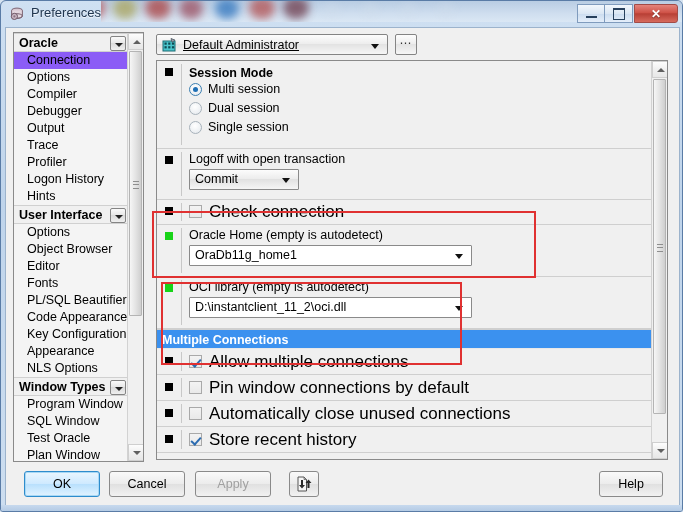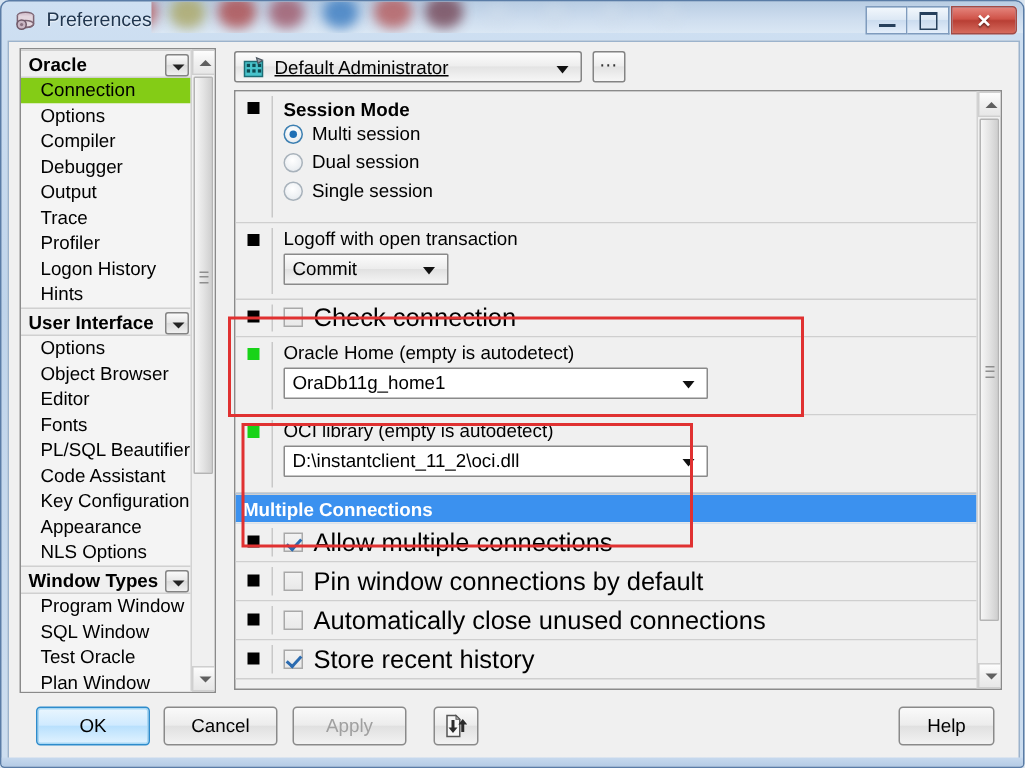--- a/index.html
+++ b/index.html
@@ -92,21 +92,21 @@
     position:absolute;left:4px;top:6px;width:0;height:0;
     border-left:4px solid transparent;border-right:4px solid transparent;
     border-top:4px solid #222;
   }
   .itm{
     height:17px;line-height:17px;padding-left:13px;
     font-size:12.5px;color:#000;white-space:nowrap;
     background:#f4f4f4;
     box-sizing:border-box;
   }
-  .itm.sel{background:#84cc16;}
+  .itm.sel{background:#8b5cf6;}
   
   .vsb{
     position:absolute;top:0;right:0;width:16px;height:100%;
     background:#f0f0f0;border-left:1px solid #d2d2d2;
     box-sizing:border-box;
   }
   .vsb .arr{
     position:absolute;left:0;width:16px;height:17px;
     background:linear-gradient(to bottom,#fdfdfd,#f0f0f0 50%,#e7e7e7);
     border:1px solid #cfcfcf;box-sizing:border-box;
@@ -322,21 +322,21 @@
           <span>User Interface</span>
           <span class="combo">
               <i></i>
             </span>
         </div>
         <div class="itm">Options</div>
         <div class="itm">Object Browser</div>
         <div class="itm">Editor</div>
         <div class="itm">Fonts</div>
         <div class="itm">PL/SQL Beautifier</div>
-        <div class="itm">Code Assistant</div>
+        <div class="itm">Code Appearance</div>
         <div class="itm">Key Configuration</div>
         <div class="itm">Appearance</div>
         <div class="itm">NLS Options</div>
 
         <div class="grp">
           <span>Window Types</span>
           <span class="combo">
               <i></i>
             </span>
         </div>

